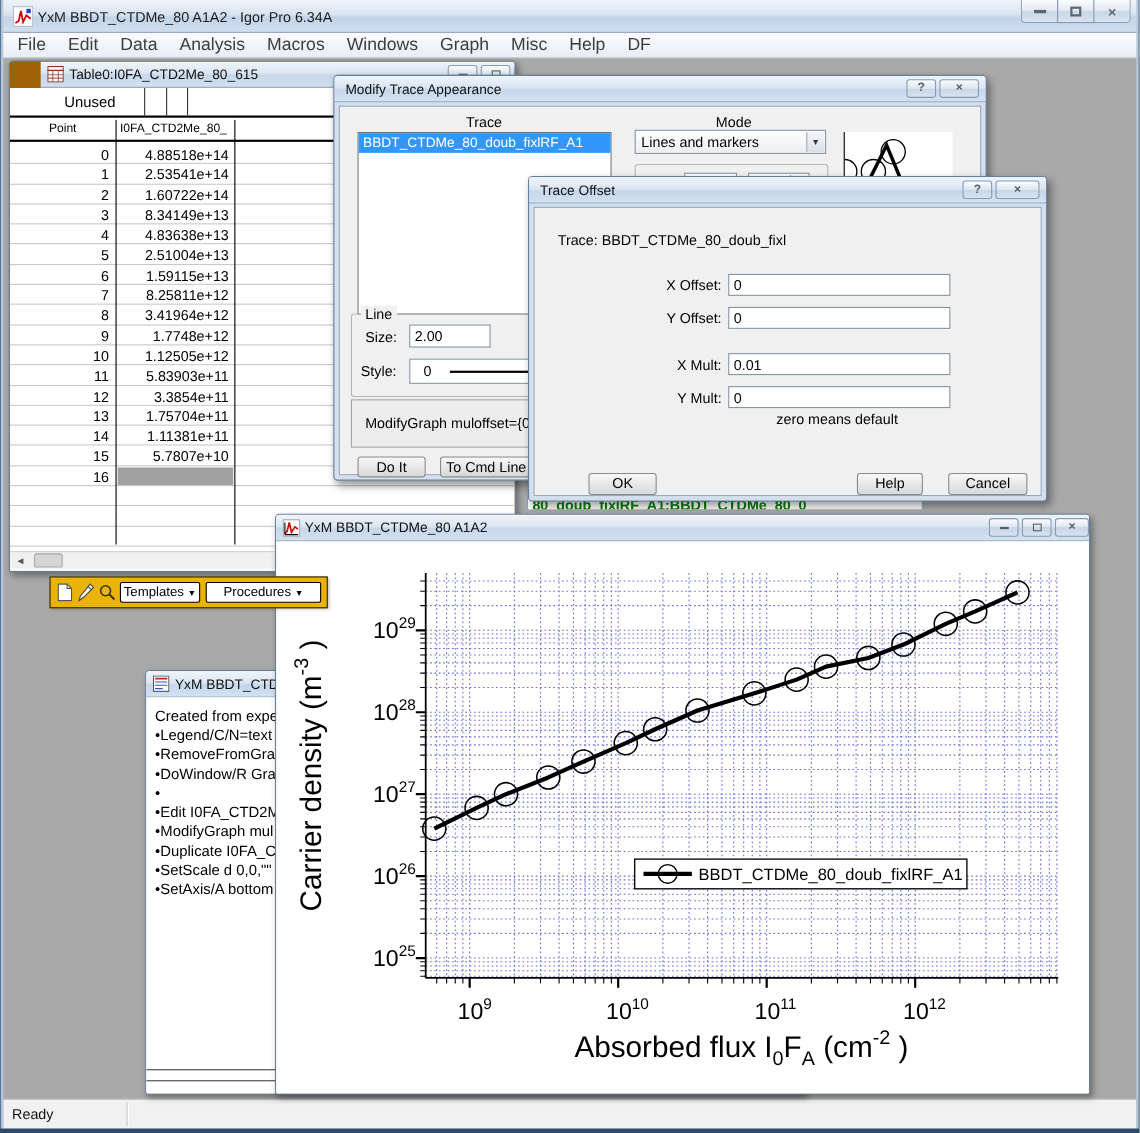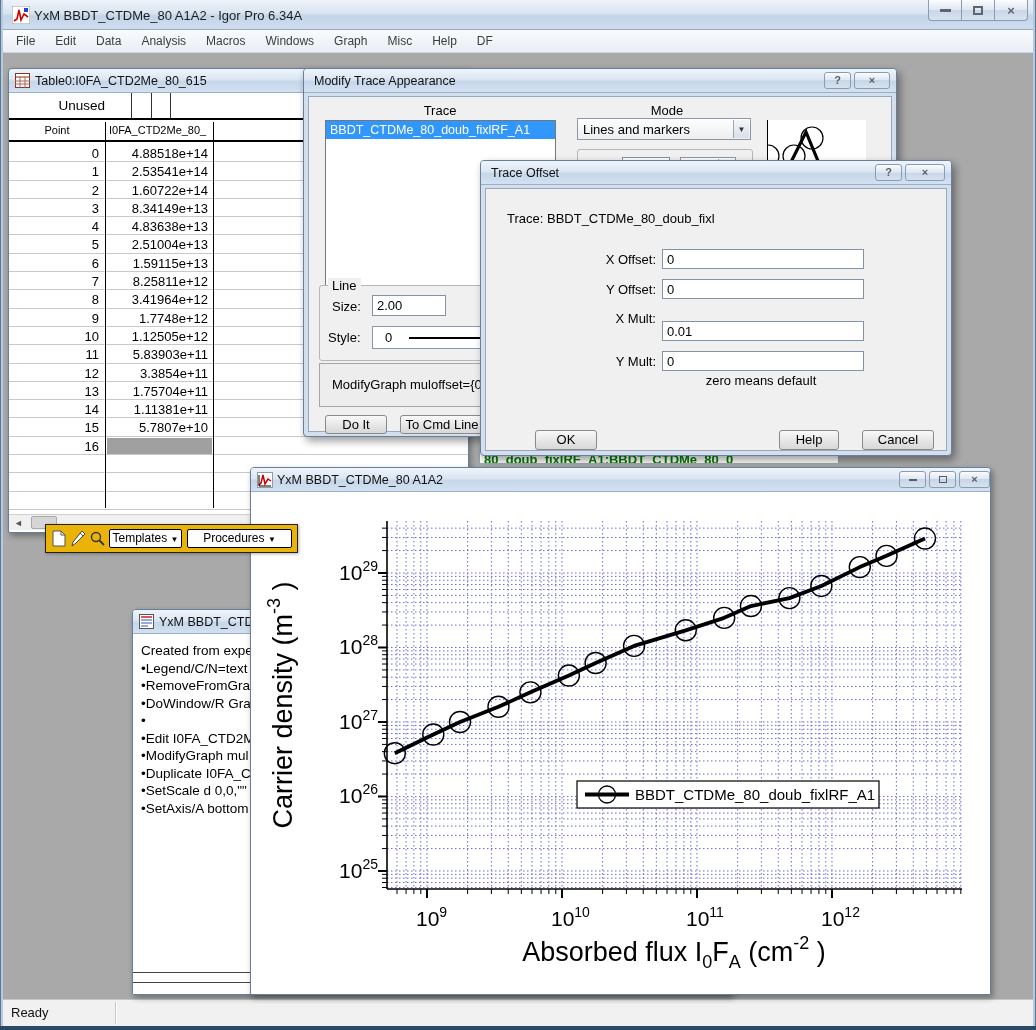--- a/index.html
+++ b/index.html
@@ -18,21 +18,21 @@
     display:flex; align-items:center; justify-content:center; margin-left:-1px; }
   .capbtn:first-child { border-bottom-left-radius:4px; }
   .capbtn:last-child { border-bottom-right-radius:4px; }
   .g-min { width:11px; height:3px; background:#5c6670; }
   .g-max { width:10px; height:9px; border:2px solid #5c6670; }
   .g-close { font-size:13px; font-weight:bold; color:#5c6670; line-height:1; }
 
   .menubar { position:absolute; left:0; top:30px; width:1036px; height:23px;
     background:linear-gradient(#f9fbfd,#e9eef5); border-bottom:1px solid #ccd4de;
     display:flex; align-items:center; padding-left:6px; }
-  .menu-item { font-size:12px; color:#3c3c3c; padding:3px 10px; }
+  .menu-item { font-size:16px; color:#3c3c3c; padding:3px 10px; }
 
   .statusbar { position:absolute; left:3px; top:999px; width:1030px; height:27px;
     background:#f1f1f1; border-top:1px solid #c6c6c6;padding-left:27px; }
   .status-text { position:absolute; left:8px; top:5px; font-size:13px; color:#111; }
   .status-sep { position:absolute; left:112px; top:2px; width:1px; height:22px; background:#c9c9c9; box-shadow:1px 0 0 #fff; }
 
   .edge-l { position:absolute; left:0; top:0; width:3px; height:1030px; background:#b7c9dd; border-left:1px solid #5a7894; z-index:90; }
   .edge-r { position:absolute; right:0; top:0; width:3px; height:1030px; background:#b7c9dd; border-right:1px solid #5a7894; z-index:90; }
   .edge-b { position:absolute; left:0; top:1026px; width:1036px; height:4px; background:#2b4a68; z-index:90; }
 
@@ -66,21 +66,21 @@
     border-radius:3px; font-size:13px; color:#000; text-align:center; }
   .combo { position:absolute; background:linear-gradient(#fefefe,#eee); border:1px solid #8a98a8; font-size:13px; }
   .combo-text { position:absolute; left:5px; top:3px; white-space:nowrap; }
   .combo-arrow { position:absolute; right:1px; top:1px; bottom:1px; width:16px;
     background:linear-gradient(#f4f6f9,#d9dfe7); border-left:1px solid #9aa6b4;
     display:flex; align-items:center; justify-content:center; font-size:8px; color:#333; }
   .grp { position:absolute; border:1px solid #b6b6b6; border-radius:3px; }
   .grp-label { position:absolute; top:-8px; left:8px; background:#f0f0f0; padding:0 4px; font-size:13px; }
 
   
-  #table-window { left:8px; top:68px; width:461px; height:465px; z-index:10; background:#0f766e; }
+  #table-window { left:8px; top:55px; width:461px; height:465px; z-index:10; background:#a16207;padding-left:28px; }
   .tbody { position:absolute; left:0; top:24px; right:0; bottom:0; background:#fff; }
   .thdr1 { position:absolute; left:0; top:0; width:100%; height:27px; border-bottom:2px solid #000; }
   .unused { position:absolute; left:0; top:5px; width:96px; text-align:right; font-size:13.5px; }
   .htick { position:absolute; top:0; width:1px; height:25px; background:#333; }
   .thdr2 { position:absolute; left:0; top:29px; width:100%; height:20px; border-bottom:2px solid #000; font-size:11px; }
   .col-point { position:absolute; left:0; top:2px; width:96px; text-align:center; }
   .col-wave { position:absolute; left:100px; top:2px; width:104px; overflow:hidden; white-space:nowrap; }
   #table-rows { position:absolute; left:0; top:51px; width:100%; }
   .trow { position:relative; height:18.3px; border-bottom:1px solid #c9c9c9; font-size:13px; }
   .tcell-p { position:absolute; left:0; top:2px; width:90px; text-align:right; }
@@ -403,21 +403,21 @@
           </div>
       </div>
     </div>
     <div class="dlg-body">
       <div class="lbl" style="left:21px; top:22px;">Trace:  BBDT_CTDMe_80_doub_fixl</div>
       <div id="offset-fields">
           <div class="lbl" style="left: 60px; top: 63px; width: 110px; text-align: right;">X Offset:</div>
           <div class="tf" style="left: 176px; top: 60px; width: 202px; height: 20px;">0</div>
           <div class="lbl" style="left: 60px; top: 93px; width: 110px; text-align: right;">Y Offset:</div>
           <div class="tf" style="left: 176px; top: 90px; width: 202px; height: 20px;">0</div>
-          <div class="lbl" style="left: 60px; top: 122px; width: 110px; text-align: right;">X Mult:</div>
+          <div class="lbl" style="left: 60px; top: 135px; width: 110px; text-align: right;">X Mult:</div>
           <div class="tf" style="left: 176px; top: 132px; width: 202px; height: 20px;">0.01</div>
           <div class="lbl" style="left: 60px; top: 165px; width: 110px; text-align: right;">Y Mult:</div>
           <div class="tf" style="left: 176px; top: 162px; width: 202px; height: 20px;">0</div>
         </div>
       <div class="lbl" style="left:174px; top:184px; width:202px; text-align:center;">zero means default</div>
       <div class="btn" style="left:13px; top:241px; width:62px; height:20px; line-height:18px;margin-left:36px;">OK</div>
       <div class="btn" style="left:293px; top:241px; width:60px; height:20px; line-height:18px;">Help</div>
       <div class="btn" style="left:376px; top:241px; width:72px; height:20px; line-height:18px;">Cancel</div>
     </div>
   </div>

